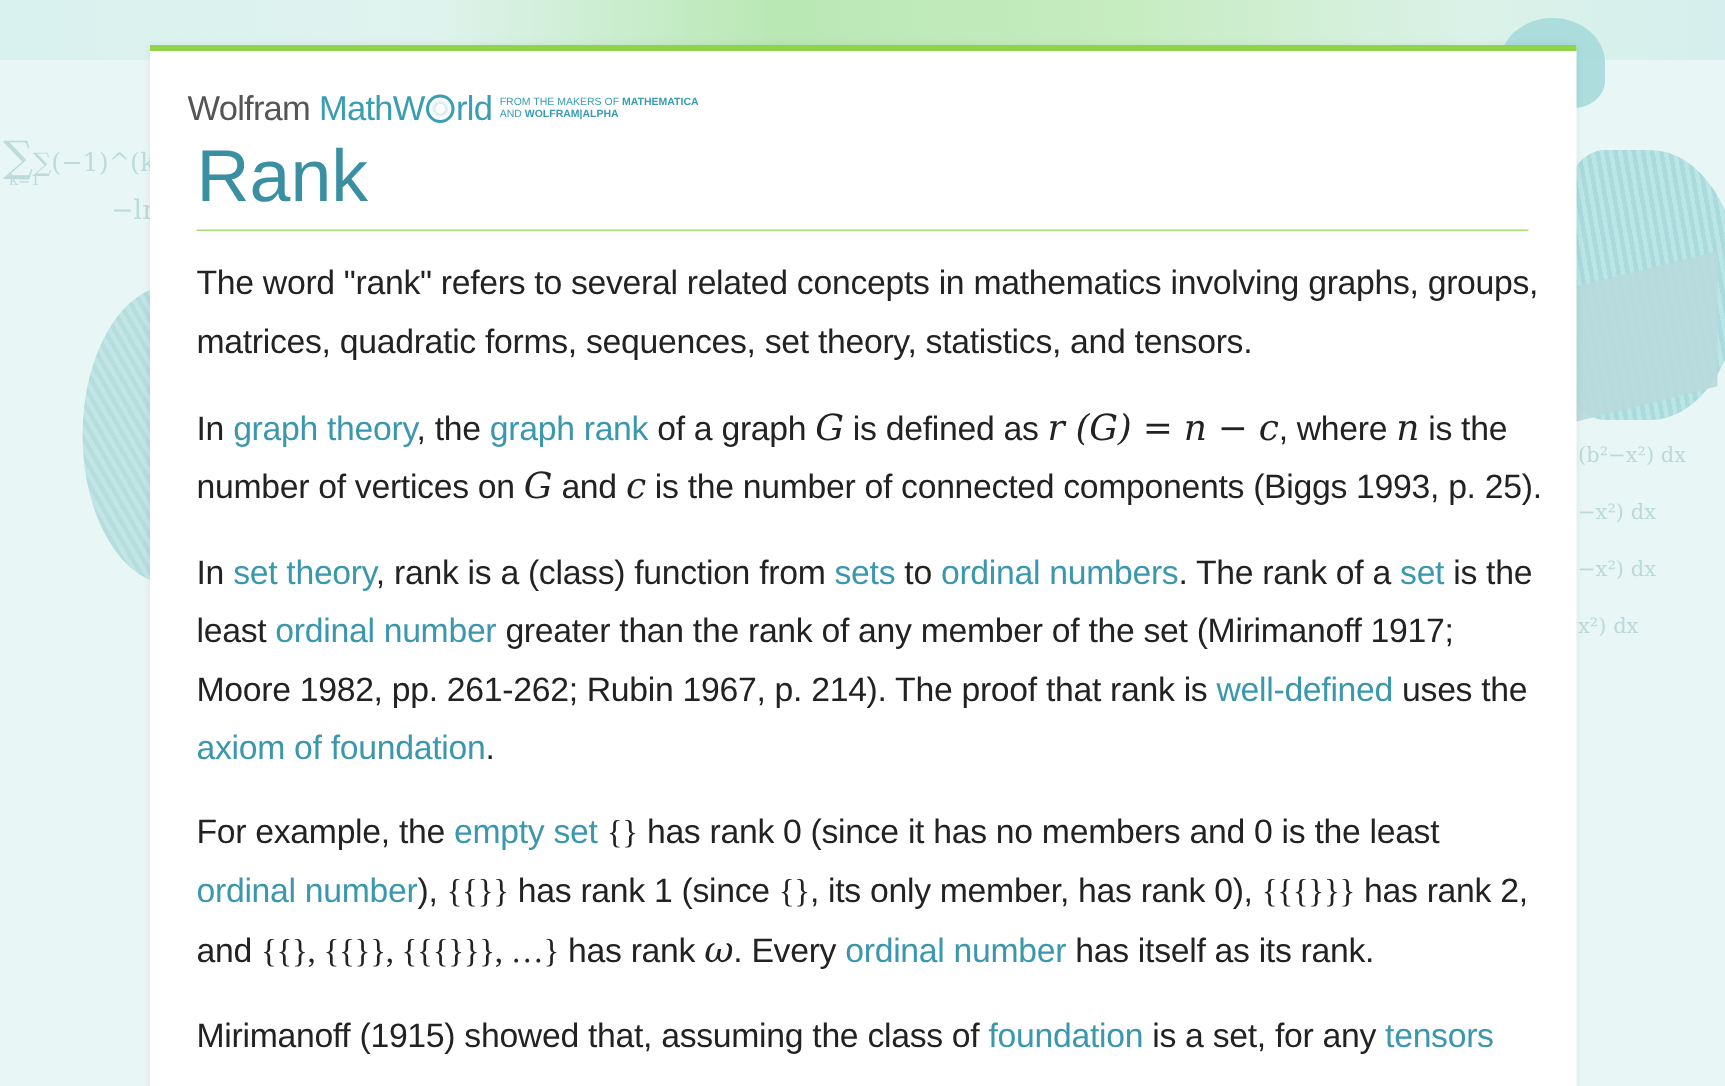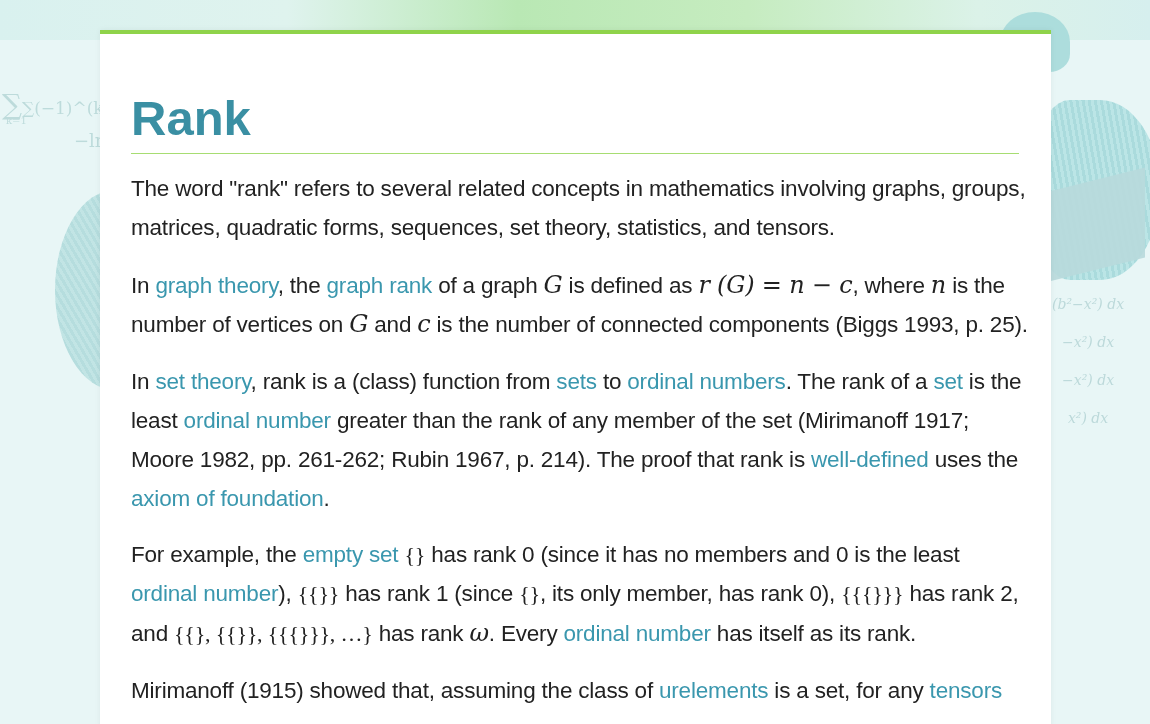--- a/index.html
+++ b/index.html
@@ -34,42 +34,42 @@
     border-radius:30% 60% 60% 30%;
     background:repeating-linear-gradient(80deg,#9fd6d8 0 3px,#b3e2e3 3px 6px);
     opacity:.85;
   }
   .bg-shape-right3 {
     position:absolute; left:1045px; top:180px; width:100px; height:90px;
     background:#b8d9dc; transform:skewY(-14deg); opacity:.9;
   }
   .bg-right-formulas {
     position:absolute; left:1052px; top:285px; color:#bcd9da;
-    font-family:"DejaVu Serif", serif; font-style:italic; font-size:14px; line-height:38px;text-align:center;
+    font-family:"DejaVu Serif", serif; font-size:14px; line-height:38px;
   }
   .card {
     position:absolute; left:100px; top:30px; width:951px; height:694px;
     background:#ffffff; border-top:4px solid #8fd34a;
     box-shadow:0 0 6px rgba(0,0,0,0.06);
   }
   .logo {
     position:absolute; left:25px; top:25px; display:flex; align-items:center;
   }
   .logo-wolfram { font-size:23px; color:#555; letter-spacing:-0.5px; }
   .logo-mathworld { font-size:23px; color:#3a9db1; margin-left:6px; letter-spacing:-0.5px; }
   .logo-globe {
     display:inline-block; width:15px; height:15px; border:2px solid #3a9db1;
     border-radius:50%; vertical-align:middle; margin:0 1px; position:relative; top:-1px;
     background:radial-gradient(circle,#ffffff 30%,#cfe9ee 31%,#ffffff 60%);
   }
   .logo-tag { margin-left:5px; font-size:7px; line-height:8px; color:#3a9db1; }
   .logo-tag b { font-weight:bold; }
   .page-title {
     position:absolute; left:31px; top:56px; margin:0;
-    font-size:49px; font-weight:bold; color:#3a8fa3;
+    font-size:49px; font-weight:normal; color:#3a8fa3;
   }
   .title-rule {
     position:absolute; left:31px; top:119px; width:888px; height:1px; background:#a7dd72;
   }
   .content {
     position:absolute; left:31px; top:136px; width:900px;
     font-size:22.5px; line-height:38.8px; color:#222;
     letter-spacing:-0.2px;
   }
   .content p { margin:0 0 18px 0; }
@@ -91,28 +91,36 @@
 <div class="bg-shape-right2"></div>
 <div class="bg-shape-right3"></div>
 <div class="bg-right-formulas">
   <div>(b²−x²) dx</div>
     <div>−x²) dx</div>
     <div>−x²) dx</div>
     <div>x²) dx</div>
 </div>
 
 <div class="card">
+  <div class="logo">
+    <span class="logo-wolfram">Wolfram</span>
+    <span class="logo-mathworld"><span>MathW</span><span class="logo-globe"></span><span>rld</span></span>
+    <span class="logo-tag">
+      <span>FROM THE MAKERS OF </span><b>MATHEMATICA</b><br>
+      <span>AND </span><b>WOLFRAM|ALPHA</b>
+    </span>
+  </div>
 
   <h1 class="page-title">Rank</h1>
   <div class="title-rule"></div>
 
   <div class="content">
     <p>The word "rank" refers to several related concepts in mathematics involving graphs, groups, matrices, quadratic forms, sequences, set theory, statistics, and tensors.</p>
 
     <p><span>In </span><a class="lnk" href="#">graph theory</a><span>, the </span><a class="lnk" href="#">graph rank</a><span> of a graph </span><span class="m">G</span><span> is defined as </span><span class="m">r (G) = n − c</span><span>, where </span><span class="m">n</span><span> is the number of vertices on </span><span class="m">G</span><span> and </span><span class="m">c</span><span> is the number of connected components (Biggs 1993, p. 25).</span></p>
 
     <p><span>In </span><a class="lnk" href="#">set theory</a><span>, rank is a (class) function from </span><a class="lnk" href="#">sets</a><span> to </span><a class="lnk" href="#">ordinal numbers</a><span>. The rank of a </span><a class="lnk" href="#">set</a><span> is the least </span><a class="lnk" href="#">ordinal number</a><span> greater than the rank of any member of the set (Mirimanoff 1917; Moore 1982, pp. 261-262; Rubin 1967, p. 214). The proof that rank is </span><a class="lnk" href="#">well-defined</a><span> uses the </span><a class="lnk" href="#">axiom of foundation</a><span>.</span></p>
 
     <p><span>For example, the </span><a class="lnk" href="#">empty set</a> <span class="mu">{}</span><span> has rank 0 (since it has no members and 0 is the least </span><a class="lnk" href="#">ordinal number</a><span>), </span><span class="mu">{{}}</span><span> has rank 1 (since </span><span class="mu">{}</span><span>, its only member, has rank 0), </span><span class="mu">{{{}}}</span><span> has rank 2, and </span><span class="mu">{{}, {{}}, {{{}}}, …}</span><span> has rank </span><span class="m">ω</span><span>. Every </span><a class="lnk" href="#">ordinal number</a><span> has itself as its rank.</span></p>
 
-    <p><span>Mirimanoff (1915) showed that, assuming the class of </span><a class="lnk" href="#">urelements</a><span> is a set, for any </span><a class="lnk" href="#">tensors</a></p>
+    <p><span>Mirimanoff (1915) showed that, assuming the class of </span><a class="lnk" href="#">foundation</a><span> is a set, for any </span><a class="lnk" href="#">tensors</a></p>
   </div>
 </div>
 
 </body></html>

